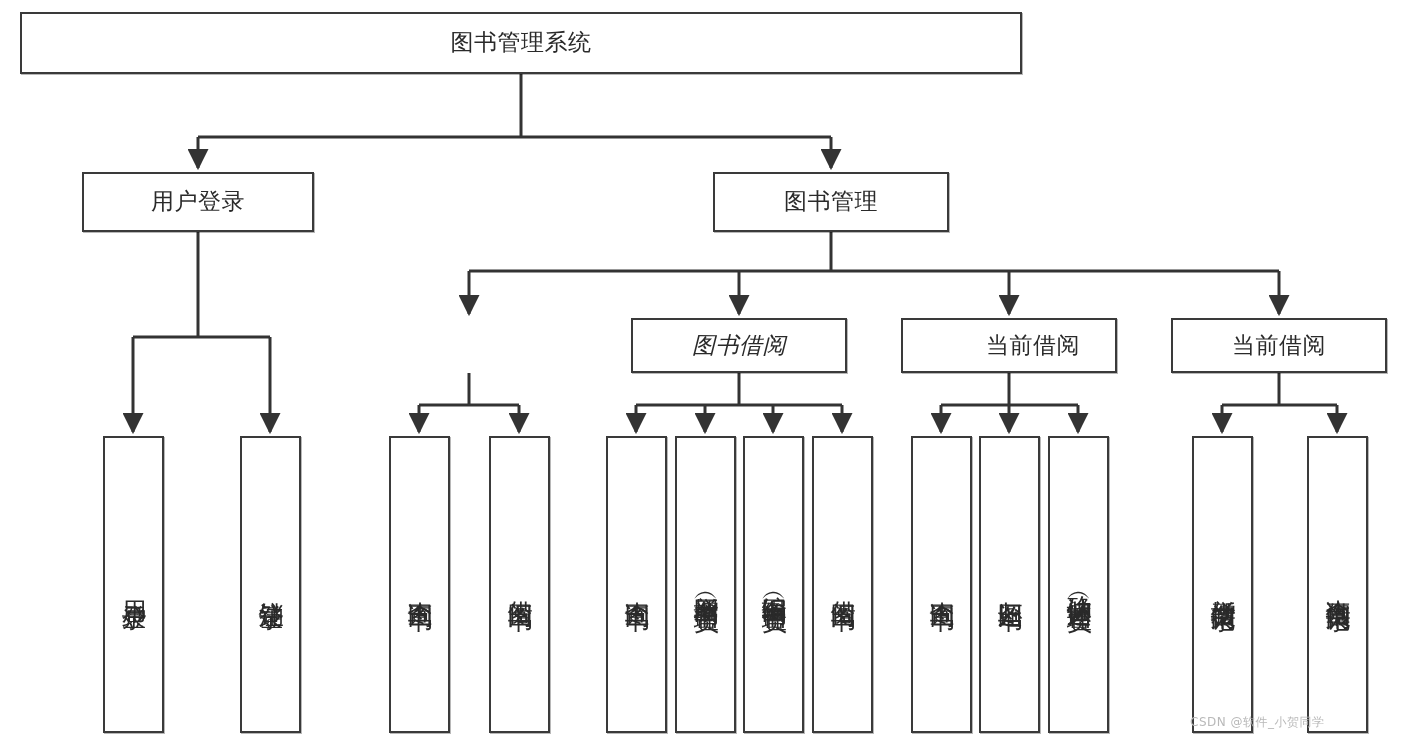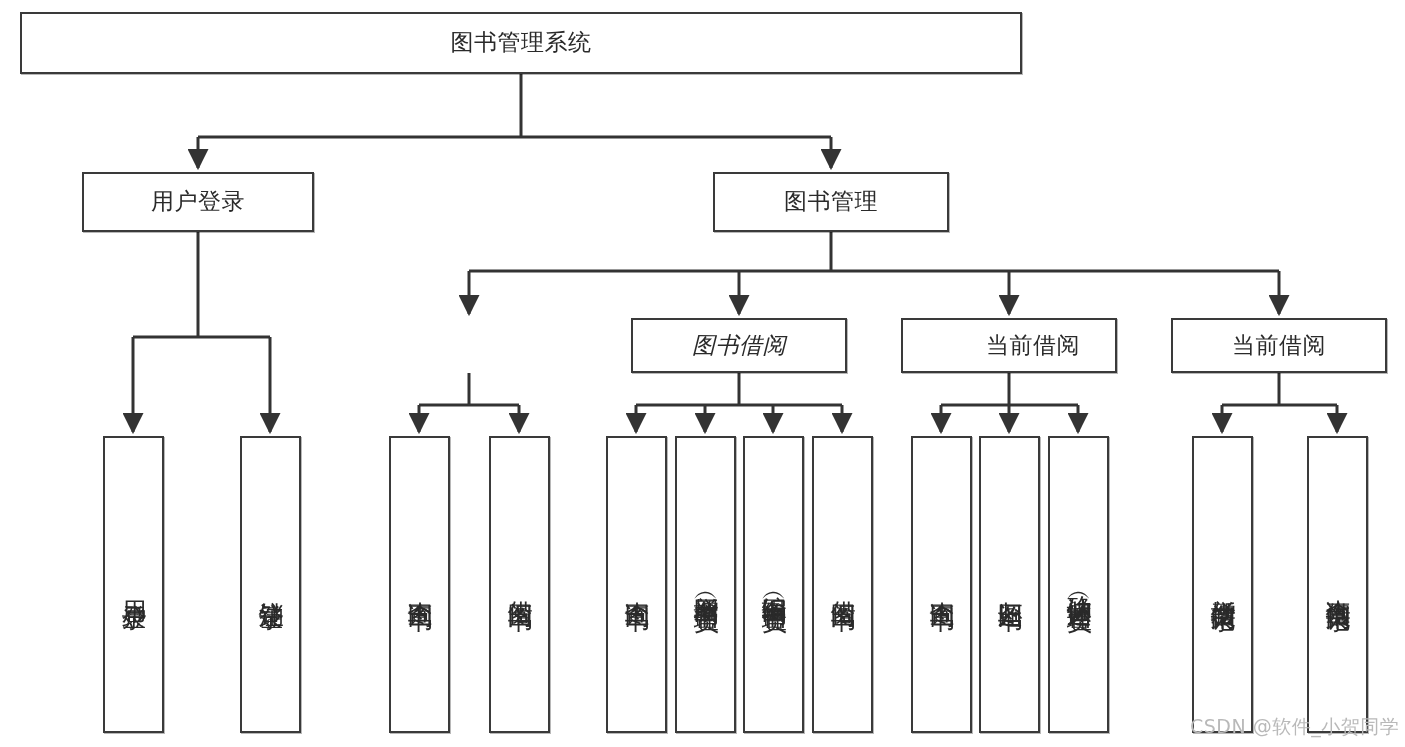--- a/index.html
+++ b/index.html
@@ -58,21 +58,21 @@
   .node.vert .label {
     writing-mode: vertical-rl;
     text-orientation: upright;
     font-size: 25px;
     line-height: 1.05;
     letter-spacing: 2px;
     max-height: 100%;
   }
   .watermark {
     position: absolute;
-    font-size: 19px;
+    font-size: 12px;
     color: #b9b9b9;
     white-space: nowrap;
     letter-spacing: 0.5px;
   }
 </style>
 </head>
 <body>
 
 <div id="canvas">
 

